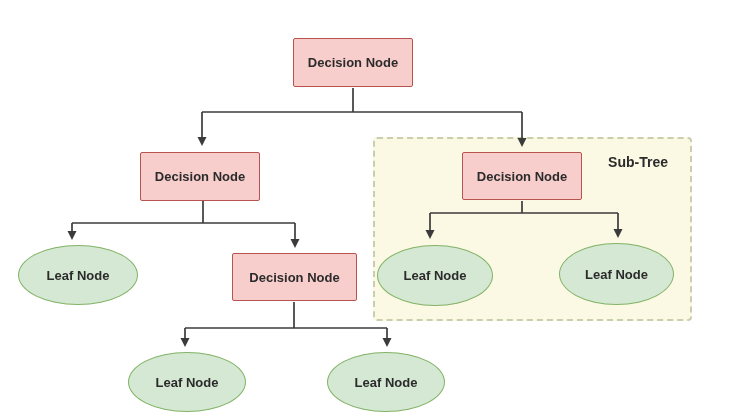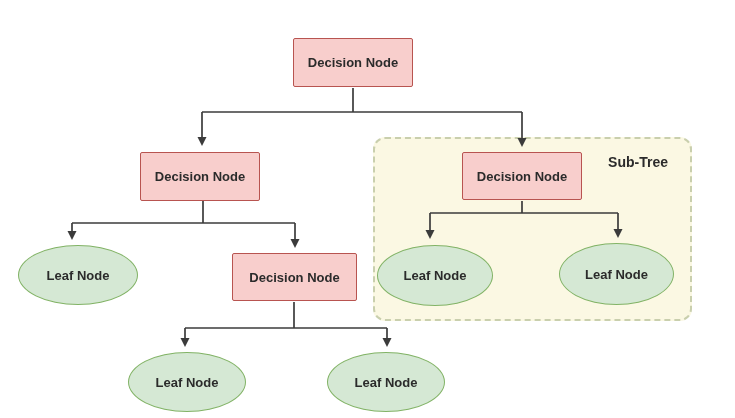--- a/index.html
+++ b/index.html
@@ -16,21 +16,21 @@
     overflow: hidden;
   }
   .subtree {
     position: absolute;
     left: 373px;
     top: 137px;
     width: 319px;
     height: 184px;
     background: var(--subtree-fill, #fbf8e3);
     border: 2px dashed var(--subtree-border, #c9cfad);
-    border-radius: 12px;
+    border-radius: 4px;
     box-sizing: border-box;
     text-align: center;
   }
   .subtree-label {
     position: absolute;
     top: 15px;
     right: 22px;
     font-weight: bold;
     font-size: 14px;
     color: var(--text, #2b2b2b);

